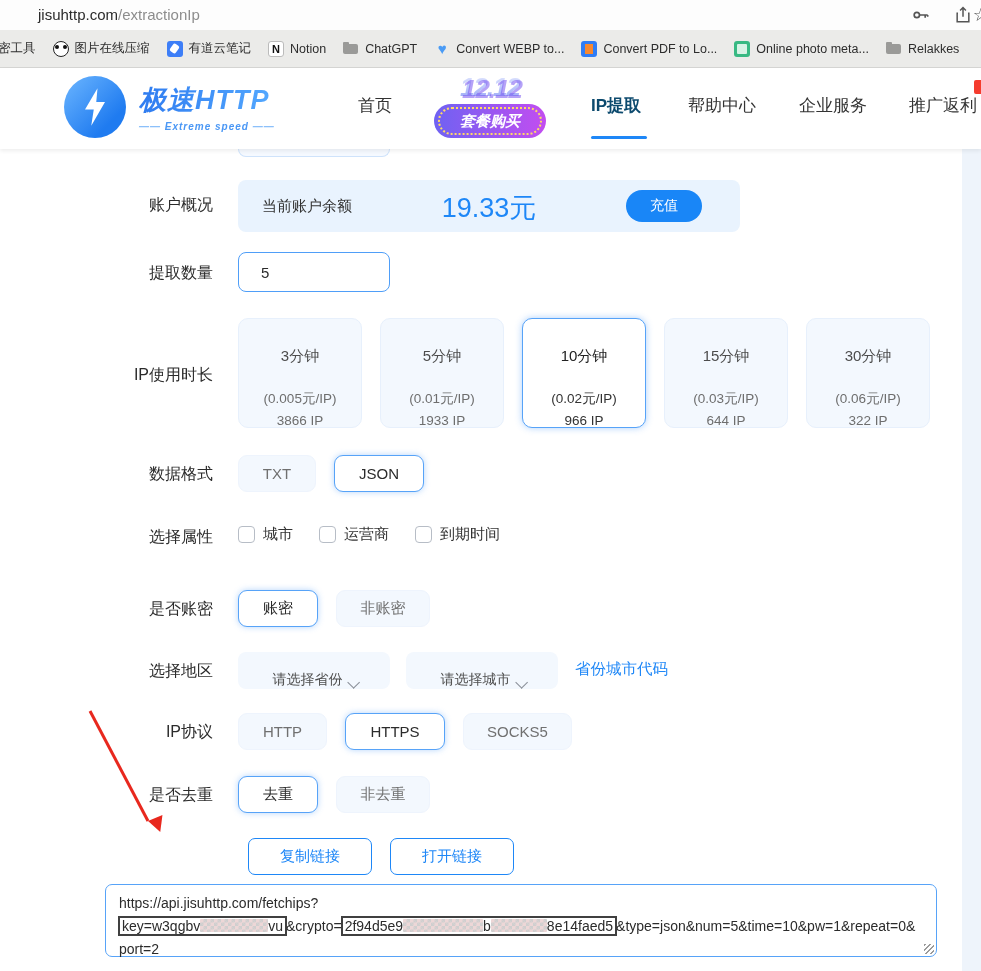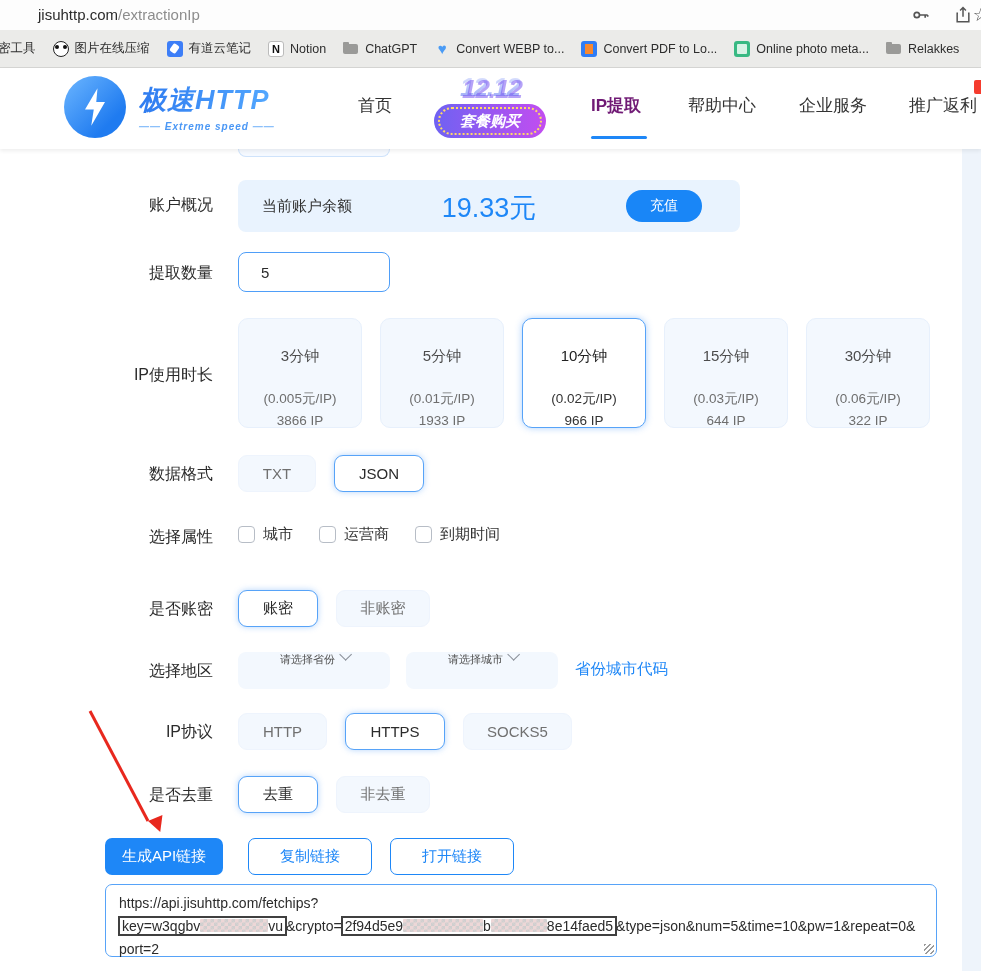--- a/index.html
+++ b/index.html
@@ -43,21 +43,21 @@
                  display:flex; align-items:center; justify-content:center; }
   .logo-bolt { width:30px; height:40px; }
   .logo-txt-wrap { display:flex; flex-direction:column; }
   .logo-title { font-size:27px; font-weight:800; font-style:italic;
                 background:linear-gradient(90deg,#2e7bf0,#54a9ff);
                 -webkit-background-clip:text; background-clip:text; color:transparent; letter-spacing:1px; }
   .logo-sub { font-size:10px; font-style:italic; font-weight:bold; color:#4a97f5; margin-top:3px; letter-spacing:1px; }
   .logo-sub:before { content:"—— "; color:#8cc0fa; } .logo-sub:after { content:" ——"; color:#8cc0fa; }
 
   .nav-item { position:absolute; top:26px; font-size:17px; color:#333; cursor:pointer; }
-  .nav-item.active { color:#701a75; font-weight:bold; }
+  .nav-item.active { color:#0c4a6e; font-weight:bold; }
   .nav-underline { position:absolute; left:563px; top:68px; width:56px; height:3px; background:#1e87f7; border-radius:2px; }
   .nav-badge { position:absolute; right:0; top:12px; width:7px; height:14px; background:#f53c2e; border-radius:2px 0 0 2px; }
 
   .promo { position:absolute; left:434px; top:8px; width:112px; height:64px; cursor:pointer; }
   .promo-top { position:absolute; left:0; right:0; top:-4px; text-align:center; font-size:26px; font-weight:800; font-style:italic;
                background:linear-gradient(180deg,#e8ecff,#8fa0f5); -webkit-background-clip:text; background-clip:text; color:transparent;
                text-shadow:2px 2px 0 rgba(120,85,240,0.55); z-index:2; letter-spacing:-1px;}
   .promo-box { position:absolute; left:0; bottom:2px; width:112px; height:34px; border-radius:17px;
                background:linear-gradient(90deg,#6f62f2,#c24df0); padding:3px 4px; }
   .promo-box-inner { width:100%; height:100%; border:2px dotted #ffd966; border-radius:14px;
@@ -96,21 +96,21 @@
   .chip { position:absolute; height:37px; border-radius:9px; background:#f3f8fe; border:1px solid #eef4fd;
           display:flex; align-items:center; justify-content:center; font-size:15px; color:#707070; cursor:pointer; }
   .chip.selected { background:#fff; border:1.5px solid #57a3f8; box-shadow:0 0 6px rgba(70,150,248,0.4);
                    color:#2b2b2b; font-weight:500; }
 
   .checks { position:absolute; left:238px; top:376px; display:flex; gap:26px; align-items:center; }
   .check-item { display:flex; align-items:center; gap:8px; font-size:15px; color:#333; cursor:pointer; }
   .checkbox { width:17px; height:17px; border:1.5px solid #b7bdc6; border-radius:4px; background:#fff; }
 
   .select { position:absolute; height:37px; width:152px; background:#f3f8fe; border-radius:8px;
-            display:flex; align-items:flex-start; justify-content:center; gap:4px; font-size:11px; color:#4f4f4f; cursor:pointer; }
+            display:flex; align-items:flex-end; justify-content:center; gap:4px; font-size:14px; color:#4f4f4f; cursor:pointer; }
   .chev { width:9px; height:9px; border-right:1.6px solid #8a8f98; border-bottom:1.6px solid #8a8f98;
           transform:rotate(45deg) translateY(-3px); }
   .code-link { position:absolute; left:575px; top:510px; font-size:15.5px; color:#1e87f7; font-weight:500; cursor:pointer; }
 
   .gen-btn { position:absolute; left:105px; top:689px; width:118px; height:37px; background:#1e87f7; color:#fff;
              border:none; border-radius:7px; font-size:15px; font-weight:500; cursor:pointer; }
   .outline-btn { position:absolute; top:689px; width:124px; height:37px; background:#fff; color:#1e87f7;
                  border:1px solid #1e87f7; border-radius:7px; font-size:15px; font-weight:500; cursor:pointer; }
 
   .url-box { position:absolute; left:105px; top:735px; width:832px; height:73px; border:1px solid #57a3f8;
@@ -298,21 +298,20 @@
 
     <div class="row-label" style="top:573px;">IP协议</div>
     <div class="chip" style="left:238px; top:564px; width:89px;">HTTP</div>
     <div class="chip selected" style="left:345px; top:564px; width:100px;">HTTPS</div>
     <div class="chip" style="left:463px; top:564px; width:109px;">SOCKS5</div>
 
     <div class="row-label" style="top:636px;">是否去重</div>
     <div class="chip selected" style="left:238px; top:627px; width:80px;">去重</div>
     <div class="chip" style="left:336px; top:627px; width:94px;">非去重</div>
 
-    <button class="gen-btn">生成API链接</button>
     <button class="outline-btn" style="left:248px;">复制链接</button>
     <button class="outline-btn" style="left:390px;">打开链接</button>
 
     <svg class="arrow-svg" width="86" height="136">
       <line x1="4" y1="4" x2="62" y2="114" stroke="#e8281e" stroke-width="3"></line>
       <polygon points="62,114 50,104 66,98" fill="#e8281e" transform="rotate(118 62 114)"></polygon>
     </svg>
 
     <div class="url-box">
       <div>https://api.jisuhttp.com/fetchips?</div>

